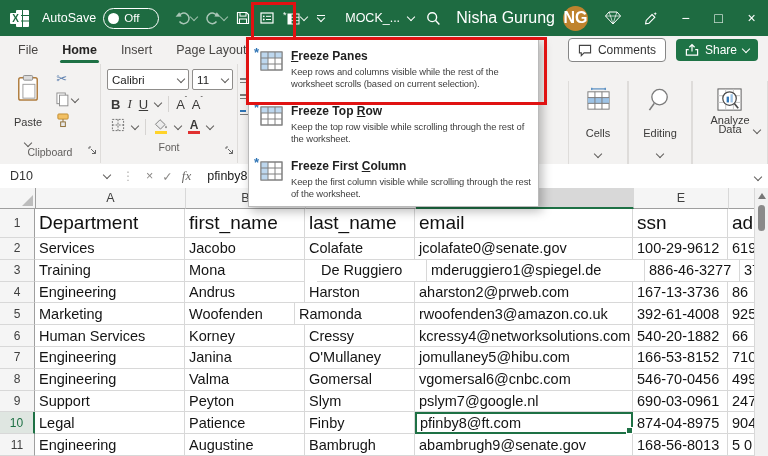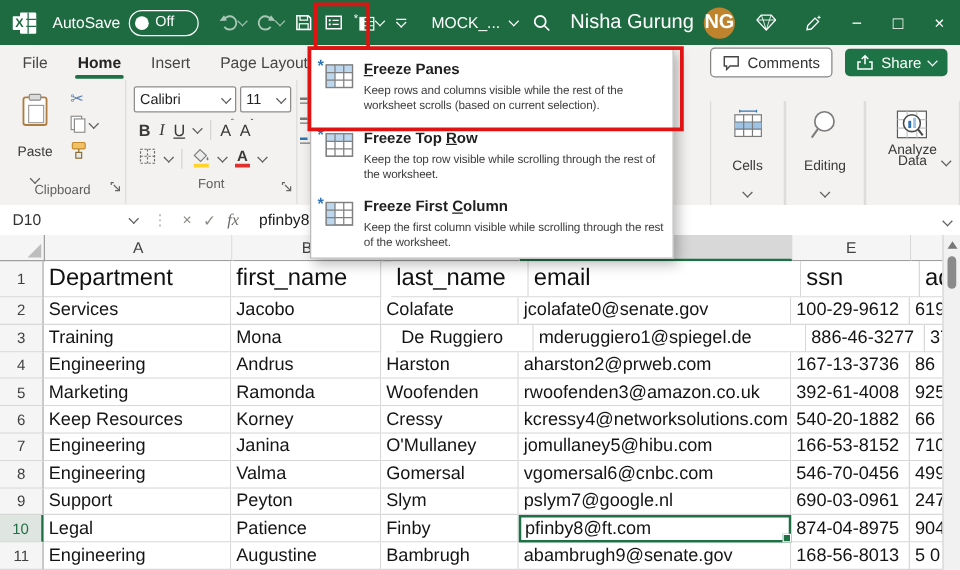--- a/index.html
+++ b/index.html
@@ -410,21 +410,21 @@
         <div class="colhdr" style="width: 110px;">C</div>
         <div class="colhdr sel" style="width: 218px;">D</div>
         <div class="colhdr" style="width: 95px;">E</div>
         <div class="colhdr" style="flex: 1 1 0%;"></div>
       </div>
     <div id="grid-rows">
         <div class="grow r1">
           <div class="rowhdr">1</div>
           <div class="cell" style="width: 150px;">Department</div>
           <div class="cell" style="width: 120px;">first_name</div>
-          <div class="cell" style="width: 110px; margin-left: 8px;">last_name</div>
+          <div class="cell" style="width: 110px;">last_name</div>
           <div class="cell" style="width: 218px;">email</div>
           <div class="cell" style="width: 95px;">ssn</div>
           <div class="cell" style="flex: 1 1 0%;">ad</div>
         </div>
         <div class="grow">
           <div class="rowhdr">2</div>
           <div class="cell" style="width: 150px;">Services</div>
           <div class="cell" style="width: 120px;">Jacobo</div>
           <div class="cell" style="width: 110px;">Colafate</div>
           <div class="cell" style="width: 218px;">jcolafate0@senate.gov</div>
@@ -445,29 +445,29 @@
           <div class="cell" style="width: 150px;">Engineering</div>
           <div class="cell" style="width: 120px;">Andrus</div>
           <div class="cell" style="width: 110px;">Harston</div>
           <div class="cell" style="width: 218px;">aharston2@prweb.com</div>
           <div class="cell" style="width: 95px;">167-13-3736</div>
           <div class="cell" style="flex: 1 1 0%;">86</div>
         </div>
         <div class="grow">
           <div class="rowhdr">5</div>
           <div class="cell" style="width: 150px;">Marketing</div>
+          <div class="cell" style="width: 110px;">Woofenden</div>
           <div class="cell" style="width: 120px;">Ramonda</div>
-          <div class="cell" style="width: 110px;">Woofenden</div>
           <div class="cell" style="width: 218px;">rwoofenden3@amazon.co.uk</div>
           <div class="cell" style="width: 95px;">392-61-4008</div>
           <div class="cell" style="flex: 1 1 0%;">925</div>
         </div>
         <div class="grow">
           <div class="rowhdr">6</div>
-          <div class="cell" style="width: 150px;">Keep Resources</div>
+          <div class="cell" style="width: 150px;">Human Services</div>
           <div class="cell" style="width: 120px;">Korney</div>
           <div class="cell" style="width: 110px;">Cressy</div>
           <div class="cell" style="width: 218px;">kcressy4@networksolutions.com</div>
           <div class="cell" style="width: 95px;">540-20-1882</div>
           <div class="cell" style="flex: 1 1 0%;">66</div>
         </div>
         <div class="grow">
           <div class="rowhdr">7</div>
           <div class="cell" style="width: 150px;">Engineering</div>
           <div class="cell" style="width: 120px;">Janina</div>

